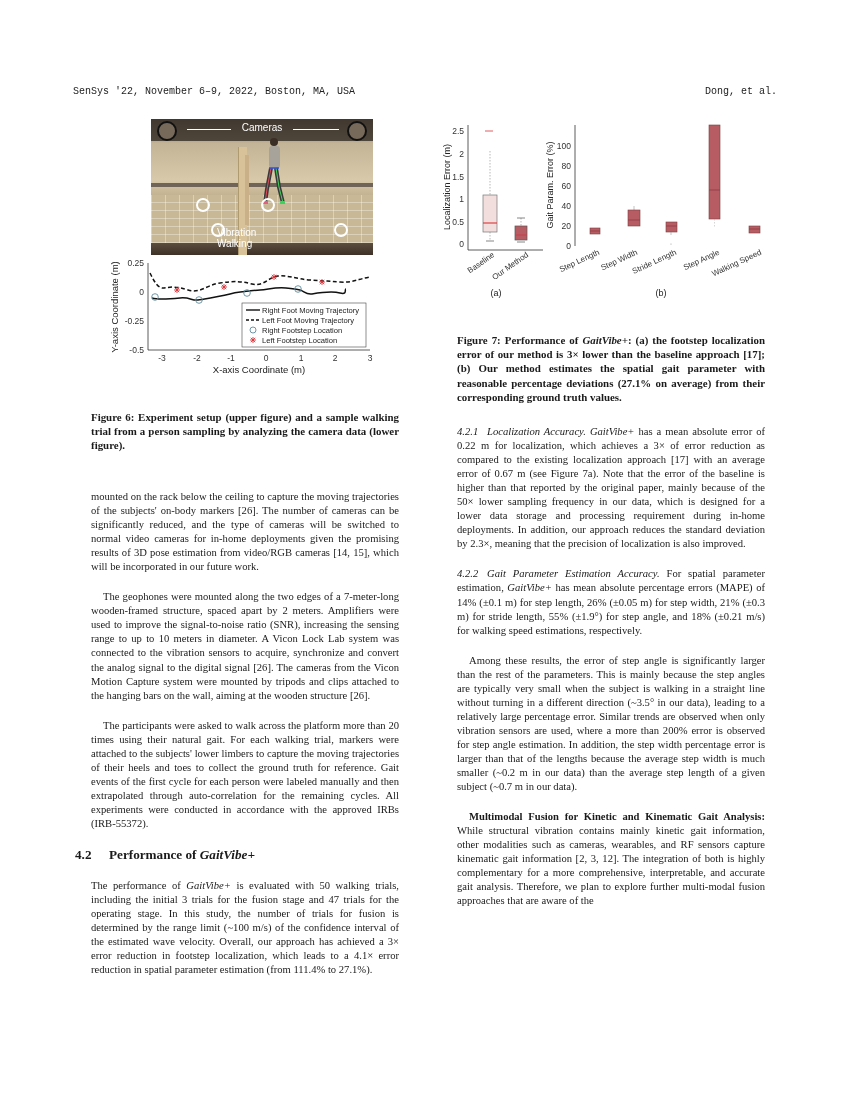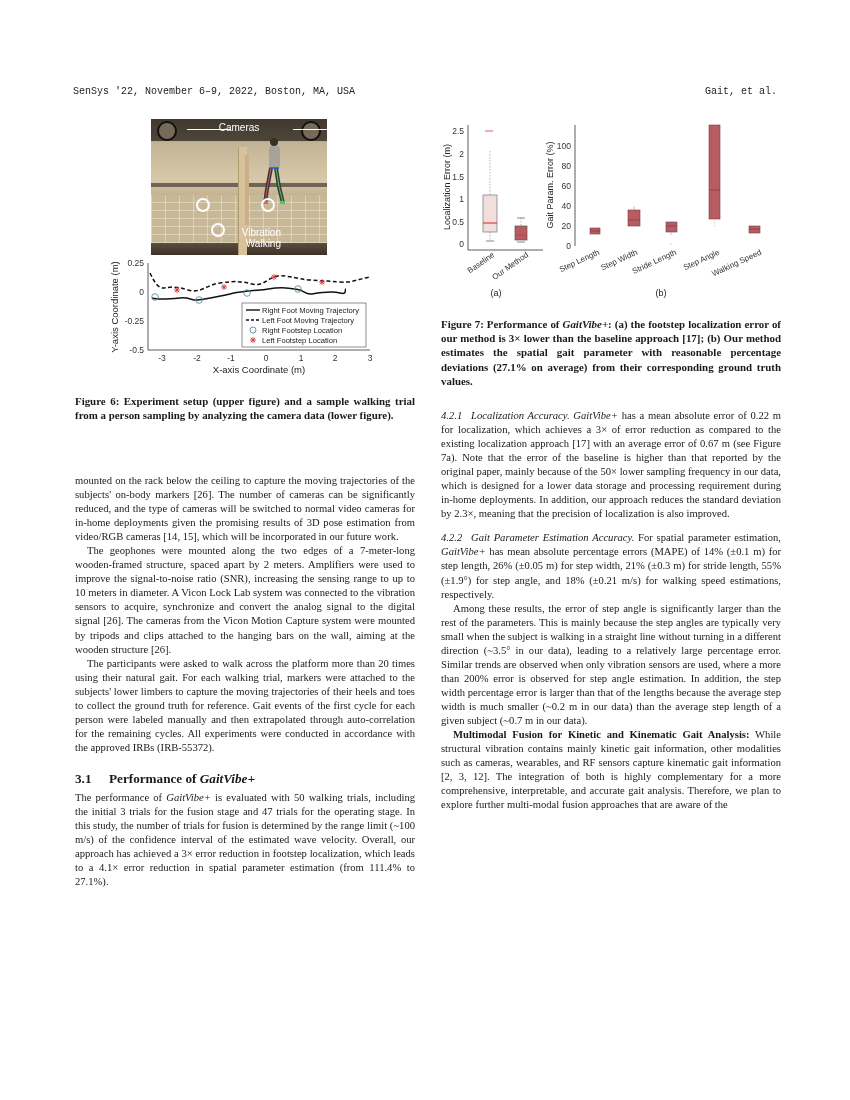--- a/index.html
+++ b/index.html
@@ -9,57 +9,57 @@
             font-family: Liberation Mono, monospace; font-size: 10px; color: #222; }
   .header .l { position: absolute; left: 0; top: 0; }
   .header .r { position: absolute; right: 0; top: 0; }
 
   .col { position: absolute; width: 340px; font-size: 10.6px; line-height: 14.05px; text-align: justify; hyphens: auto; }
   .col.left { left: 75px; }
   .col.right { left: 441px; }
 
   .caption { font-weight: bold; font-size: 10.9px; line-height: 14.2px; text-align: justify; }
   .caption em { font-style: italic; }
-  p { margin: 0; }
+  p { margin: 16px; }
   p.indent { text-indent: 12px; }
   .sec-title { font-weight: bold; font-size: 13.2px; margin: 0; line-height: 16px; }
   .sec-title .num { display: inline-block; width: 34px; }
   .sub-title { font-style: italic; }
   .sub-title .num { display: inline-block; width: 30px; }
   .runin { font-weight: bold; }
 
   
-  .photo { position: absolute; left: 151px; top: 119px; width: 176px; height: 136px;
+  .photo { position: absolute; left: 151px; top: 119px; width: 222px; height: 136px;
            background: linear-gradient(180deg, #5b5148 0%, #c4b497 18%, #d8c9aa 45%, #bfae8e 58%, #a08c6b 72%, #3d3128 100%);
            overflow: hidden; }
   .photo .topbar { position: absolute; left: 0; right: 0; top: 0; height: 22px; background: #3c342c; opacity: .85; }
   .photo .rail { position: absolute; left: 0; right: 0; top: 64px; height: 4px; background: #6f6457; }
   .photo .floor { position: absolute; left: 0; right: 0; top: 76px; height: 48px;
                   background-image: linear-gradient(90deg, rgba(255,255,255,.35) 1px, transparent 1px),
                                     linear-gradient(0deg, rgba(255,255,255,.35) 1px, transparent 1px);
                   background-size: 14px 8px; background-color: #c8b896; }
   .photo .post { position: absolute; left: 87px; top: 28px; width: 8px; height: 108px; background: #d8c29a; border-left: 1px solid #b09a70; }
   .photo .post2 { position: absolute; left: 94px; top: 36px; width: 4px; height: 70px; background: #c9b088; }
   .photo .person { position: absolute; left: 112px; top: 18px; width: 22px; height: 68px; }
   .photo .cam-label { position: absolute; top: 3px; left: 0; right: 0; text-align: center;
                       font-family: "Liberation Sans", sans-serif; font-size: 10px; color: #fff; }
   .photo .arrowline { position: absolute; top: 10px; height: 1px; background: #fff; }
   .photo .cam { position: absolute; top: 2px; width: 16px; height: 16px; border: 2px solid #111; border-radius: 50%; background: #776a5a; }
   .photo .ring { position: absolute; width: 10px; height: 10px; border: 2px solid #fff; border-radius: 50%; }
-  .photo .vib-label { position: absolute; left: 60px; top: 108px; width: 70px; text-align: right;
+  .photo .vib-label { position: absolute; left: 66px; top: 108px; width: 70px; text-align: left;
                       font-family: "Liberation Sans", sans-serif; font-size: 10px; line-height: 11px; color: #fff; }
 
   svg text { font-family: "Liberation Sans", sans-serif; }
 </style>
 </head>
 <body>
 
 <div class="header">
   <span class="l">SenSys '22, November 6–9, 2022, Boston, MA, USA</span>
-  <span class="r">Gait, et al.</span>
+  <span class="r">Dong, et al.</span>
 </div>
 
 <div class="photo">
   <div class="topbar"></div>
   <div class="cam" style="left:6px"></div>
   <div class="cam" style="right:6px"></div>
   <div class="arrowline" style="left:36px;width:44px"></div>
   <div class="arrowline" style="left:142px;width:46px"></div>
   <div class="cam-label">Cameras</div>
   <div class="rail"></div>
@@ -253,21 +253,21 @@
 
 <div class="col left" style="top:394px">
   <p class="caption">Figure 6: Experiment setup (upper figure) and a sample walking trial from a person sampling by analyzing the camera data (lower figure).</p>
 </div>
 
 <div class="col left" style="top:474px">
   <p>mounted on the rack below the ceiling to capture the moving trajectories of the subjects' on-body markers [26]. The number of cameras can be significantly reduced, and the type of cameras will be switched to normal video cameras for in-home deployments given the promising results of 3D pose estimation from video/RGB cameras [14, 15], which will be incorporated in our future work.</p>
   <p class="indent">The geophones were mounted along the two edges of a 7-meter-long wooden-framed structure, spaced apart by 2 meters. Amplifiers were used to improve the signal-to-noise ratio (SNR), increasing the sensing range to up to 10 meters in diameter. A Vicon Lock Lab system was connected to the vibration sensors to acquire, synchronize and convert the analog signal to the digital signal [26]. The cameras from the Vicon Motion Capture system were mounted by tripods and clips attached to the hanging bars on the wall, aiming at the wooden structure [26].</p>
   <p class="indent">The participants were asked to walk across the platform more than 20 times using their natural gait. For each walking trial, markers were attached to the subjects' lower limbers to capture the moving trajectories of their heels and toes to collect the ground truth for reference. Gait events of the first cycle for each person were labeled manually and then extrapolated through auto-correlation for the remaining cycles. All experiments were conducted in accordance with the approved IRBs (IRB-55372).</p>
   <h2 class="sec-title" style="margin-top:16px;margin-bottom:4px">
-    <span class="num">3.1</span><span>Performance of </span><em>GaitVibe+</em>
+    <span class="num">4.2</span><span>Performance of </span><em>GaitVibe+</em>
   </h2>
   <p><span>The performance of </span><em>GaitVibe+</em><span> is evaluated with 50 walking trials, including the initial 3 trials for the fusion stage and 47 trials for the operating stage. In this study, the number of trials for fusion is determined by the range limit (~100 m/s) of the confidence interval of the estimated wave velocity. Overall, our approach has achieved a 3× error reduction in footstep localization, which leads to a 4.1× error reduction in spatial parameter estimation (from 111.4% to 27.1%).</span></p>
 </div>
 
 <div class="col right" style="top:317px">
   <p class="caption"><span>Figure 7: Performance of </span><em>GaitVibe+</em><span>: (a) the footstep localization error of our method is 3× lower than the baseline approach [17]; (b) Our method estimates the spatial gait parameter with reasonable percentage deviations (27.1% on average) from their corresponding ground truth values.</span></p>
 </div>
 
 <div class="col right" style="top:409px">
   <p><span class="sub-title"><span class="num">4.2.1</span><span>Localization Accuracy.</span></span> <em>GaitVibe+</em><span> has a mean absolute error of 0.22 m for localization, which achieves a 3× of error reduction as compared to the existing localization approach [17] with an average error of 0.67 m (see Figure 7a). Note that the error of the baseline is higher than that reported by the original paper, mainly because of the 50× lower sampling frequency in our data, which is designed for a lower data storage and processing requirement during in-home deployments. In addition, our approach reduces the standard deviation by 2.3×, meaning that the precision of localization is also improved.</span></p>

